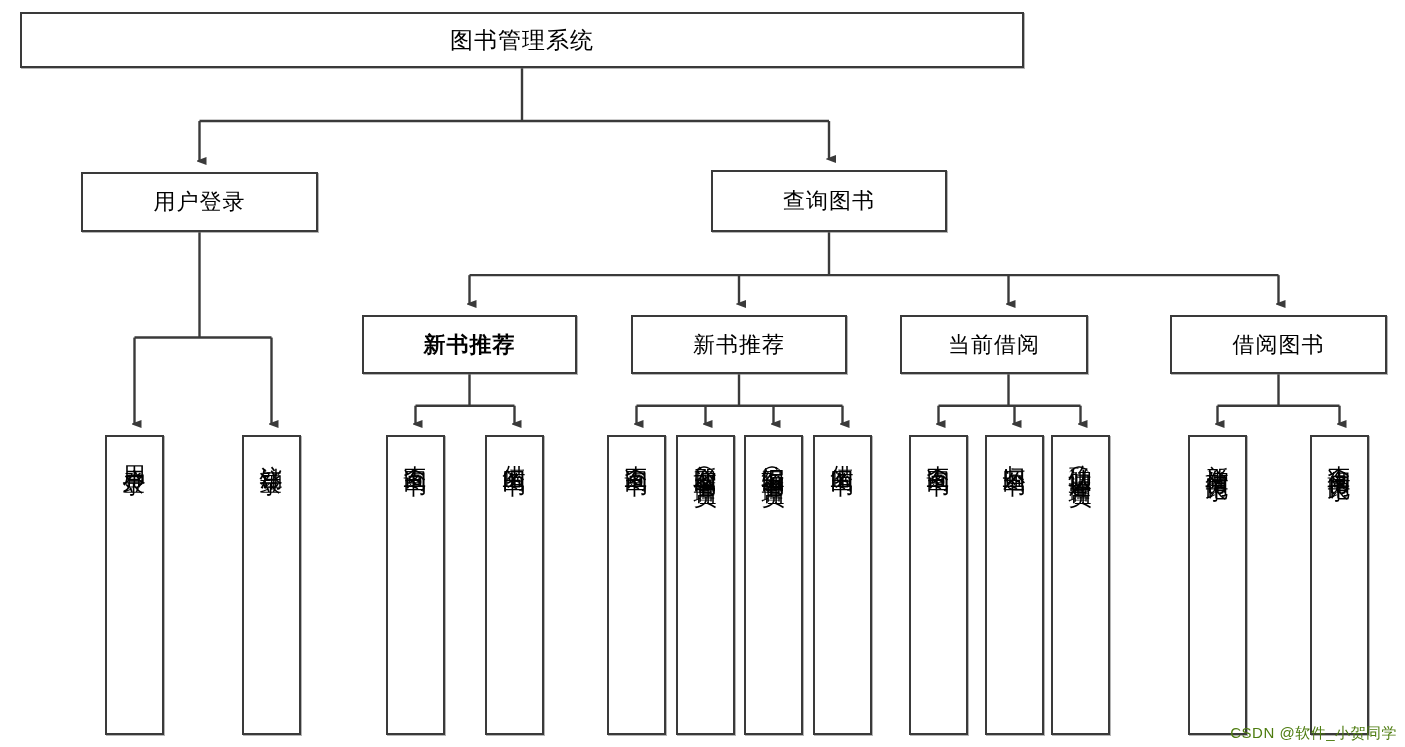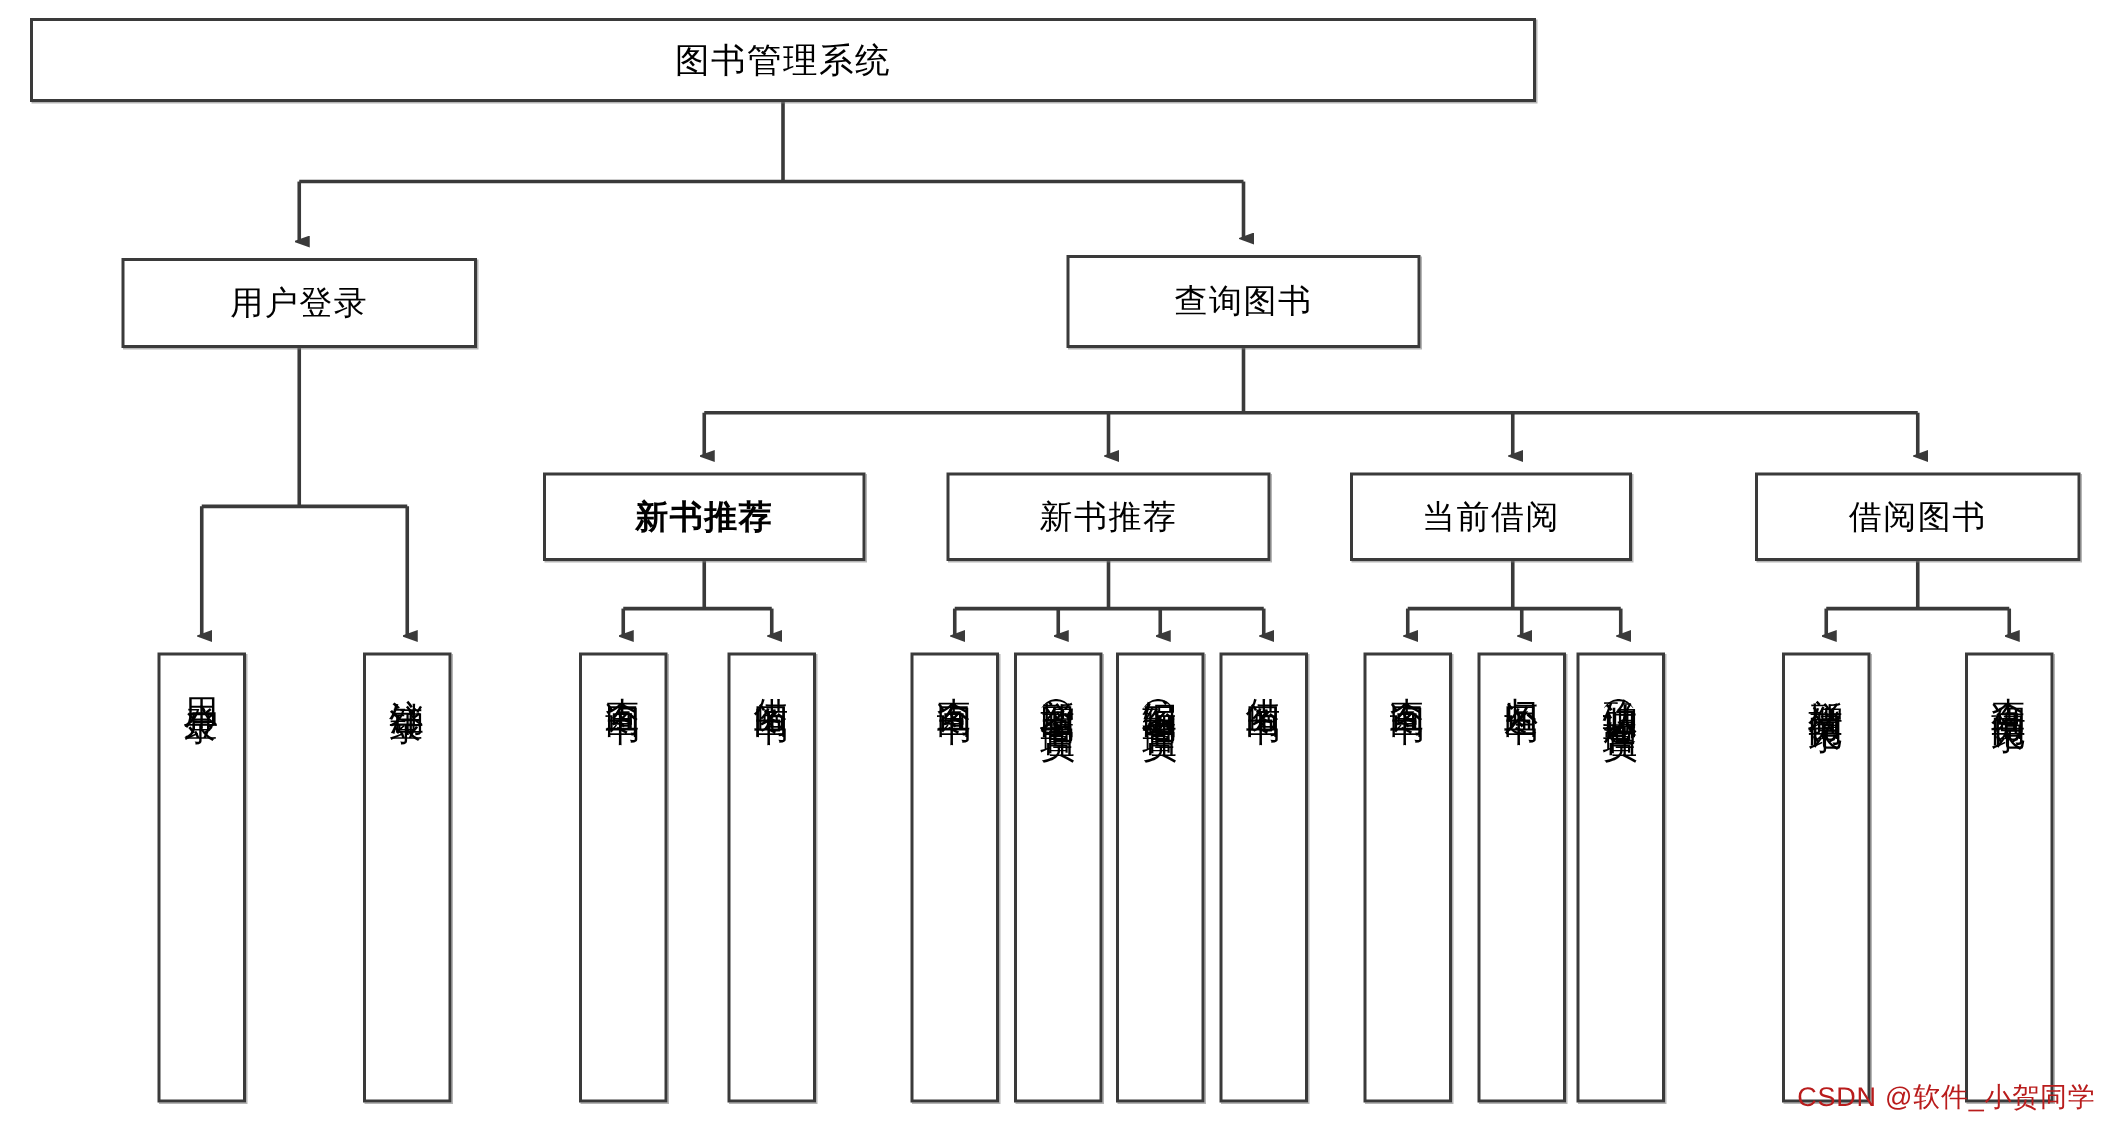--- a/index.html
+++ b/index.html
@@ -63,22 +63,22 @@
     font-size: 23px;
     line-height: 1.05;
     letter-spacing: 3px;
     white-space: nowrap;
     margin: 0 auto;
   }
   #watermark {
     position: absolute;
     right: 8px;
     bottom: 4px;
-    font-size: 18px;
-    color: #b91c1c;
+    font-size: 15px;
+    color: #4d7c0f;
     letter-spacing: 0.5px;
     white-space: nowrap;
     user-select: none;
   }
 </style>
 </head>
 <body>
 
 <div id="diagram-root">
 

